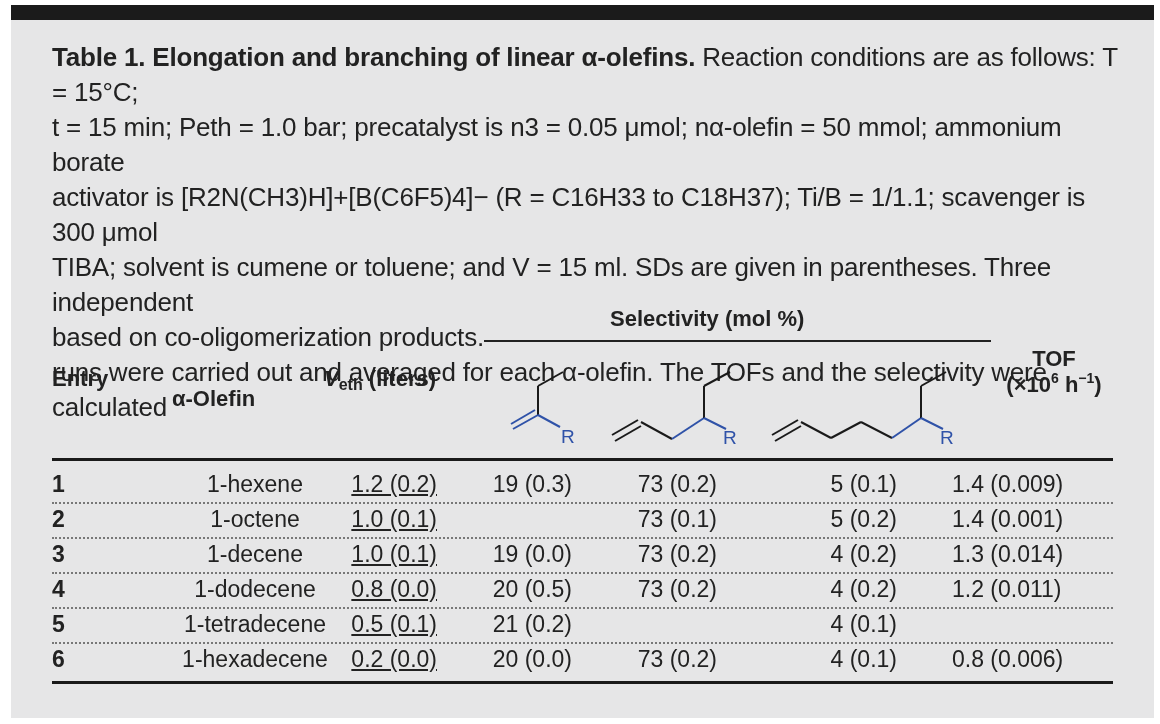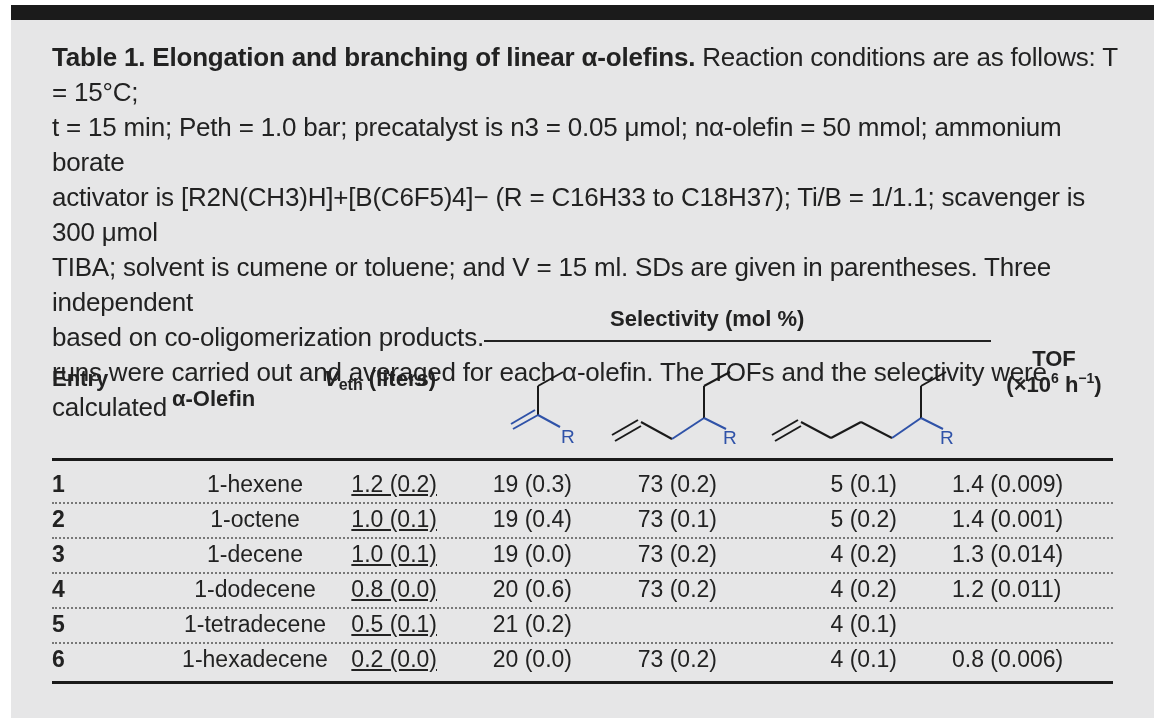--- a/index.html
+++ b/index.html
@@ -113,21 +113,20 @@
   <span class="c s2">73 (0.2)</span>
   <span class="c s3">5 (0.1)</span>
   <span class="c tof">1.4 (0.009)</span>
 </div>
 <div class="rule-dot" style="top:502px;"></div>
 
 <div class="row" style="top:502px;">
   <span class="c entry">2</span>
   <span class="c olefin">1-octene</span>
   <span class="c veth">1.0 (0.1)</span>
-  <span class="c s1">19 (0.4)</span>
   <span class="c s2">73 (0.1)</span>
   <span class="c s3">5 (0.2)</span>
   <span class="c tof">1.4 (0.001)</span>
 </div>
 <div class="rule-dot" style="top:537px;"></div>
 
 <div class="row" style="top:537px;">
   <span class="c entry">3</span>
   <span class="c olefin">1-decene</span>
   <span class="c veth">1.0 (0.1)</span>
@@ -135,21 +134,21 @@
   <span class="c s2">73 (0.2)</span>
   <span class="c s3">4 (0.2)</span>
   <span class="c tof">1.3 (0.014)</span>
 </div>
 <div class="rule-dot" style="top:572px;"></div>
 
 <div class="row" style="top:572px;">
   <span class="c entry">4</span>
   <span class="c olefin">1-dodecene</span>
   <span class="c veth">0.8 (0.0)</span>
-  <span class="c s1">20 (0.6)</span>
+  <span class="c s1">20 (0.5)</span>
   <span class="c s2">73 (0.2)</span>
   <span class="c s3">4 (0.2)</span>
   <span class="c tof">1.2 (0.011)</span>
 </div>
 <div class="rule-dot" style="top:607px;"></div>
 
 <div class="row" style="top:607px;">
   <span class="c entry">5</span>
   <span class="c olefin">1-tetradecene</span>
   <span class="c veth">0.5 (0.1)</span>

